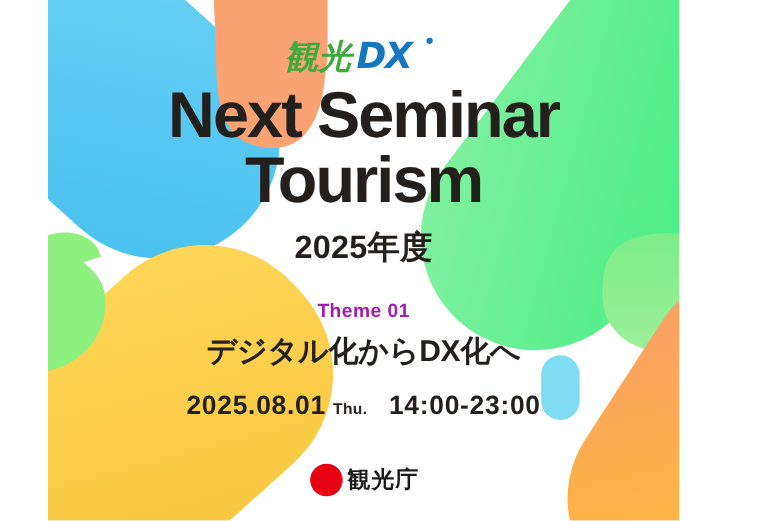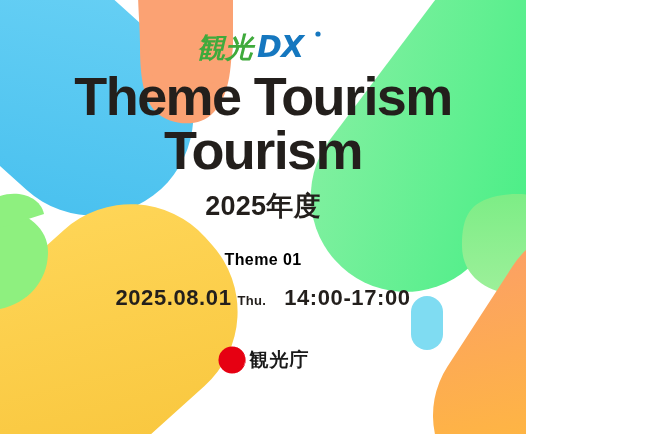--- a/index.html
+++ b/index.html
@@ -9,20 +9,21 @@
   }
   body {
     font-family: "Liberation Sans", "DejaVu Sans", sans-serif;
   }
   .poster {
     position: relative;
     width: 526px;
     height: 434px;
     overflow: hidden;
     background: #ffffff;
+    margin-left: 40px;
   }
   .bg-layer {
     position: absolute;
     inset: 0;
     overflow: hidden;
   }
   .bg-layer svg {
     display: block;
     width: 650px;
     height: 434px;
@@ -69,21 +70,21 @@
     letter-spacing: 0.2px;
   }
 
   .theme-block {
     margin-top: 27px;
     text-align: center;
   }
   .theme-label {
     font-size: 16px;
     font-weight: 700;
-    color: #000000;
+    color: #a21caf;
     letter-spacing: 0.4px;
   }
   .theme-title {
     margin-top: 7px;
     font-size: 25px;
     font-weight: 700;
     color: #231f1c;
     letter-spacing: -0.2px;
   }
 
@@ -214,34 +215,35 @@
 
     <div class="logo-wrap">
       <svg width="132" height="40" viewBox="0 0 132 40" xmlns="http://www.w3.org/2000/svg">
         <text x="0" y="31" font-family="DejaVu Sans, Liberation Sans, sans-serif" font-size="28" font-weight="700" font-style="italic" fill="#3faa3c">観光</text>
         <text x="60" y="31" font-family="DejaVu Sans, Liberation Sans, sans-serif" font-size="30" font-weight="700" font-style="italic" fill="#1577bf" letter-spacing="-1">DX</text>
         <circle cx="121" cy="8" r="2.6" fill="#1577bf"></circle>
       </svg>
     </div>
 
     <div class="title-block">
-      <div class="title-line l1">Theme Tourism</div>
+      <div class="title-line l1">Next Seminar</div>
       <div class="title-line l2">Tourism</div>
     </div>
 
     <div class="year">2025年度</div>
 
     <div class="theme-block">
       <div class="theme-label">Theme 01</div>
+      <div class="theme-title">デジタル化からDX化へ</div>
     </div>
 
     <div class="datetime">
       <span class="dt-date">2025.08.01</span>
       <span class="dt-day">Thu.</span>
-      <span class="dt-time">14:00-17:00</span>
+      <span class="dt-time">14:00-23:00</span>
     </div>
 
     <div class="agency">
       <svg class="agency-mark" width="30" height="30" viewBox="0 0 30 30" xmlns="http://www.w3.org/2000/svg">
         <circle cx="15" cy="15" r="13.5" fill="#e60012"></circle>
         <path d="M15,1.5 A13.5,13.5 0 1,1 15,28.5 A11.2,13.5 0 1,0 15,1.5 Z" fill="#e60012"></path>
         <circle cx="13.2" cy="15" r="11.3" fill="#e60012"></circle>
         <path d="M26.2,8.2 A13.5,13.5 0 0,1 26.2,21.8 A11.6,11.6 0 0,0 26.2,8.2 Z" fill="#ffffff"></path>
       </svg>
       <span class="agency-name">観光庁</span>

